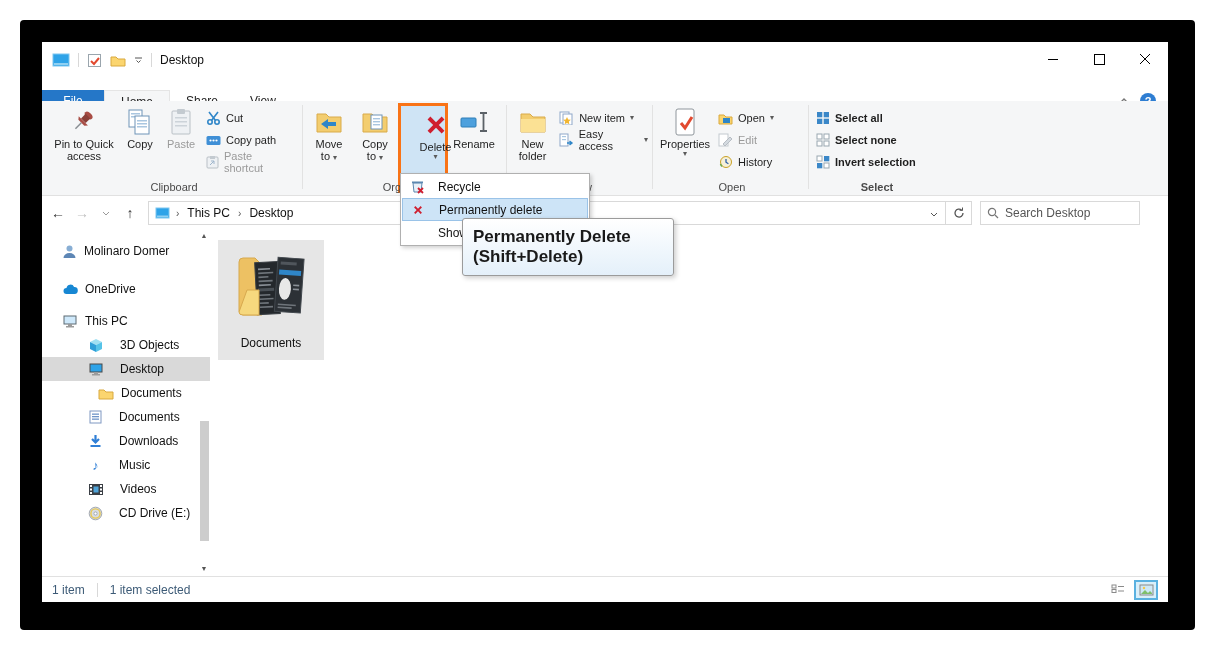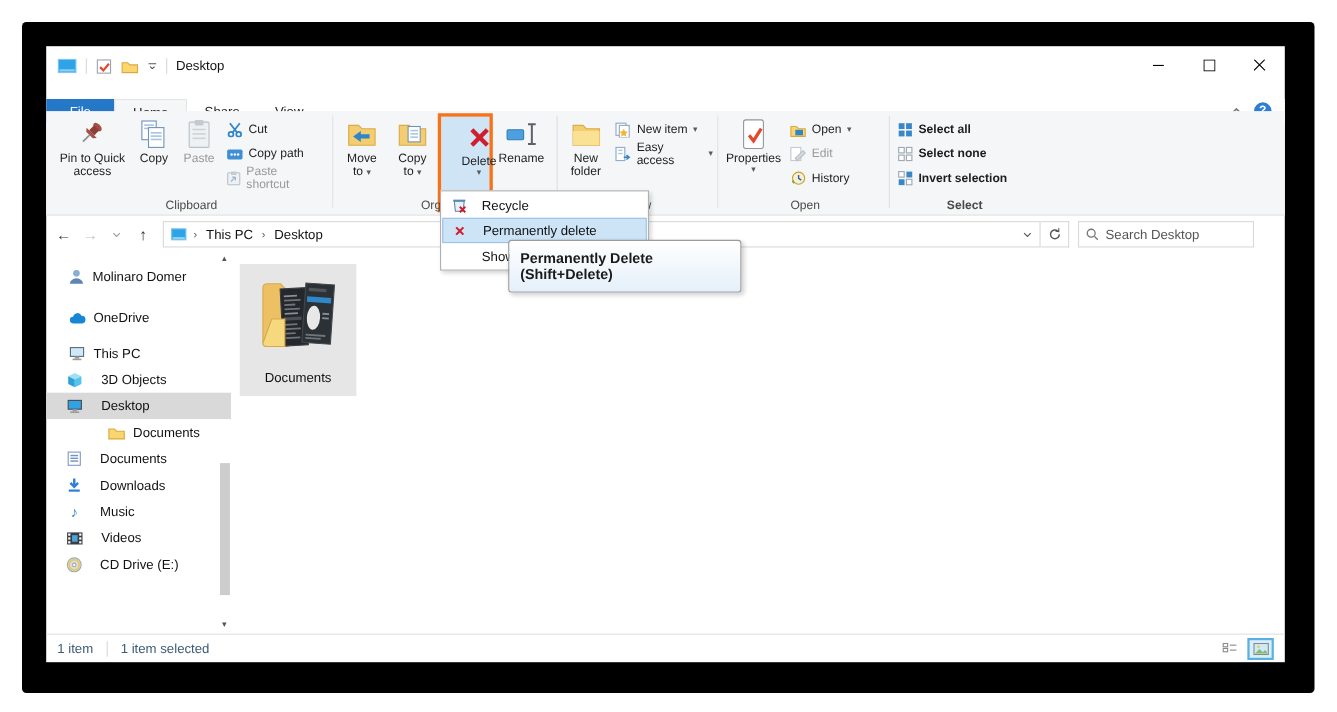--- a/index.html
+++ b/index.html
@@ -49,21 +49,21 @@
   .crumb-dd { margin-left:auto; width:22px; text-align:center; color:#555; font-size:10px; }
   .refreshbox { width:26px; height:24px; border:1px solid #d9d9d9; border-left:none; display:flex; align-items:center; justify-content:center; }
   .searchbox { height:24px; border:1px solid #d9d9d9; margin-left:8px; flex:0 0 160px; display:flex; align-items:center; background:#fff; padding:0 6px; gap:6px; }
   .searchbox input { border:none; outline:none; width:110px; font-size:12px; font-family:"Liberation Sans",sans-serif; color:#333; }
   .searchbox input::placeholder { color:#555; }
 
   
   .content { position:absolute; left:0; top:187px; width:100%; height:347px; display:flex; }
   .sidebar { position:relative; width:168px; height:100%; padding-top:10px; }
   .tree-item { height:24px; display:flex; align-items:center; gap:7px; font-size:12px; color:#111; white-space:nowrap; overflow:hidden; }
-  .lv1 { padding-left:20px; } .lv2 { padding-left:18px;gap:16px; } .lv3 { padding-left:56px; }
+  .lv1 { padding-left:20px; } .lv2 { padding-left:46px;gap:16px; } .lv3 { padding-left:56px; }
   .tree-item.selected { background:#d9d9d9; }
   .gap14 { height:14px; } .gap8 { height:8px; }
   .sb-scroll { position:absolute; right:0; top:0; width:12px; height:100%; }
   .sb-arrow { position:absolute; right:1px; width:10px; height:10px; color:#555; font-size:9px; text-align:center; line-height:10px; }
   .sb-thumb { position:absolute; right:1px; width:9px; background:#cdcdcd; }
   .main { position:relative; flex:1; height:100%; }
   .tile { position:absolute; left:8px; top:11px; width:106px; height:120px; background:#e6e6e6; display:flex; flex-direction:column; align-items:center; padding-top:4px; }
   .tile-lbl { font-size:12px; color:#111; margin-top:2px; }
 
   
@@ -74,21 +74,21 @@
   .viewbtn.sel { border:2px solid #5ab1e0; background:#d9effa; }
 
   
   .menu { position:absolute; left:358px; top:131px; width:190px; background:#fff; border:1px solid #b0b0b0; box-shadow:2px 2px 4px rgba(0,0,0,.18); z-index:40; padding:1px; }
   .menuitem { height:23px; display:flex; align-items:center; gap:10px; padding-left:4px; font-size:12px; color:#111; }
   .menuitem .micon { width:22px; display:flex; justify-content:center; }
   .menuitem.hover { background:#cde4f7; border:1px solid #9ac3e8; height:23px; }
 
   
   .tooltip { position:absolute; left:420px; top:176px; width:212px; background:linear-gradient(#ffffff,#e4f0fa); border:1px solid #9b9b9b; border-radius:3px; box-shadow:2px 2px 5px rgba(0,0,0,.2); z-index:50; padding:8px 10px; }
-  .tt-title { font-size:13px; font-weight:bold; color:#1a1a1a; }
+  .tt-title { font-size:17px; font-weight:bold; color:#1a1a1a; }
   .tt-body { font-size:11px; color:#333; margin-top:7px; line-height:14px; width:170px; }
 </style>
 </head>
 <body>
 
 <div class="frame"></div>
 
 <div class="win">
 
   <div class="titlebar">

